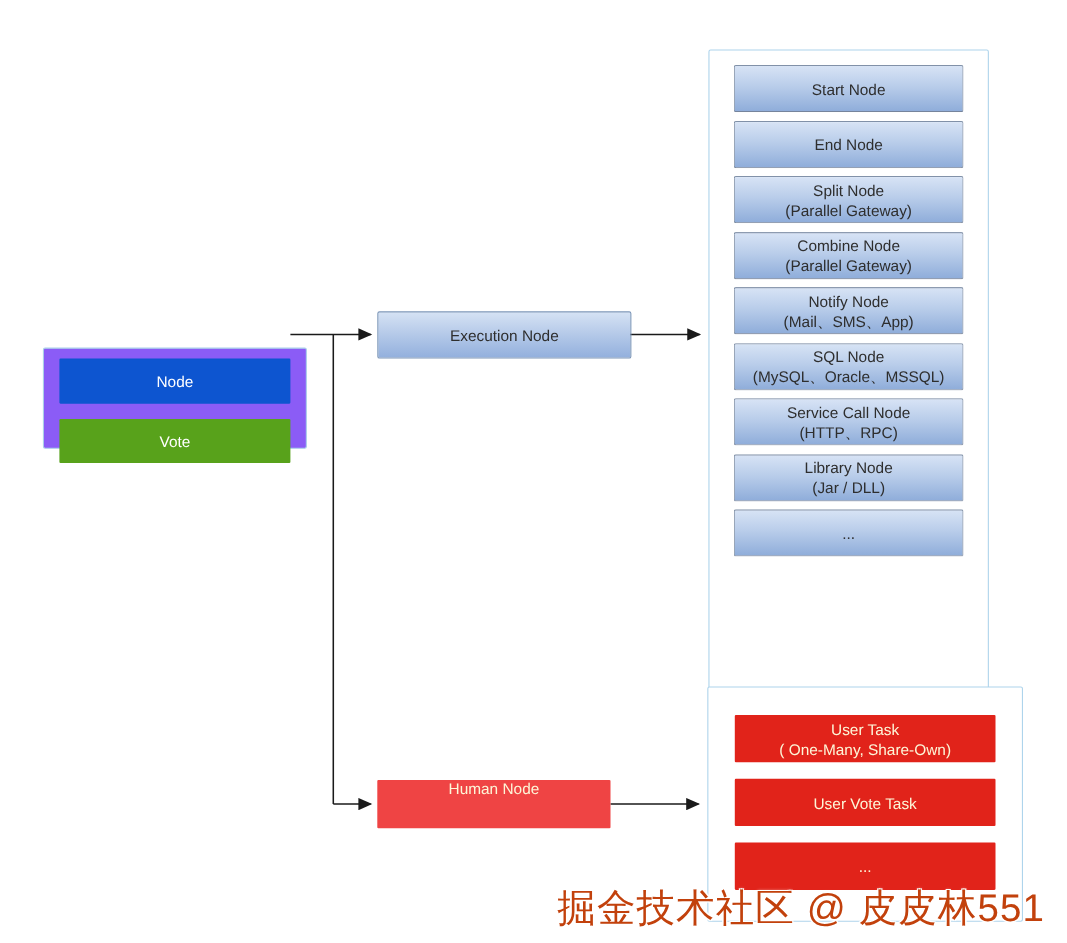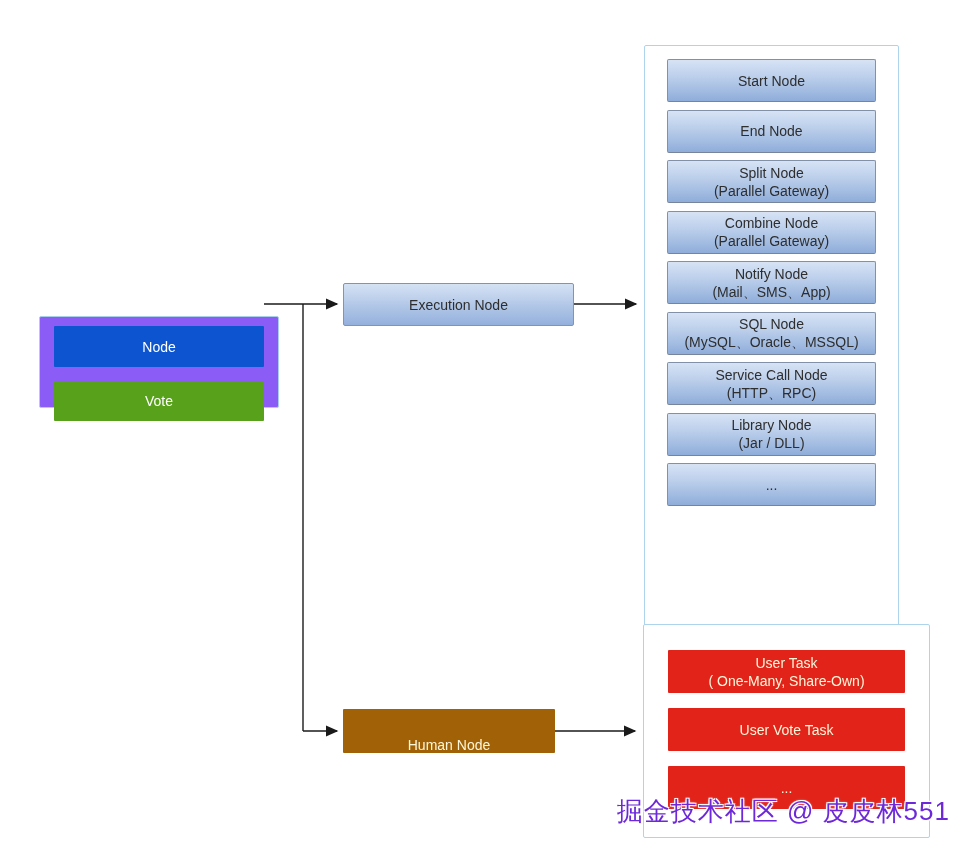--- a/index.html
+++ b/index.html
@@ -23,22 +23,22 @@
 
   
   .exec-node{
     position:absolute;left:343px;top:283px;width:231px;height:43px;box-sizing:border-box;
     background:linear-gradient(180deg,#d5e2f4 0%,#b7cbe9 45%,#93b0dd 100%);
     border:1px solid #7c96b8;border-radius:2px;
     display:flex;align-items:center;justify-content:center;color:#2e2e2e;font-size:14px;
   }
   .human-node{
     position:absolute;left:343px;top:709px;width:212px;height:44px;box-sizing:border-box;
-    background:#a16207;border-radius:1px;
-    display:flex;align-items:flex-end;justify-content:center;color:#fdf6d8;font-size:14px;
+    background:#ef4444;border-radius:1px;
+    display:flex;align-items:flex-start;justify-content:center;color:#fdf6d8;font-size:14px;
   }
 
   
   .panel{
     position:absolute;background:#fff;border:1px solid #aed4ec;border-radius:2px;
     box-sizing:border-box;display:flex;flex-direction:column;
   }
   .exec-panel{left:644px;top:45px;width:255px;height:664px;padding:13px 22px;gap:7.5px;}
   .human-panel{left:643px;top:624px;width:287px;height:214px;padding:25px 24px;gap:15px;}
 
@@ -50,22 +50,22 @@
     color:#2e2e2e;font-size:14px;line-height:18px;white-space:nowrap;
   }
   .task-box{
     height:43px;flex:0 0 43px;box-sizing:border-box;background:#e1231a;border-radius:1px;
     display:flex;flex-direction:column;align-items:center;justify-content:center;
     color:#fdf6d8;font-size:14px;line-height:18px;white-space:nowrap;
   }
 
   
   .watermark{
-    position:absolute;right:20px;bottom:28px;z-index:5;
-    font-size:26px;color:#6d28d9;letter-spacing:1px;white-space:nowrap;
+    position:absolute;right:20px;bottom:8px;z-index:5;
+    font-size:35px;color:#c2410c;letter-spacing:1px;white-space:nowrap;
     text-shadow:-1px -1px 0 #fff,1px -1px 0 #fff,-1px 1px 0 #fff,1px 1px 0 #fff,0 0 3px #fff;
   }
 </style>
 </head>
 <body>
 
 <div class="canvas">
 
   <svg class="connectors" viewBox="0 0 970 857">
     <defs>

